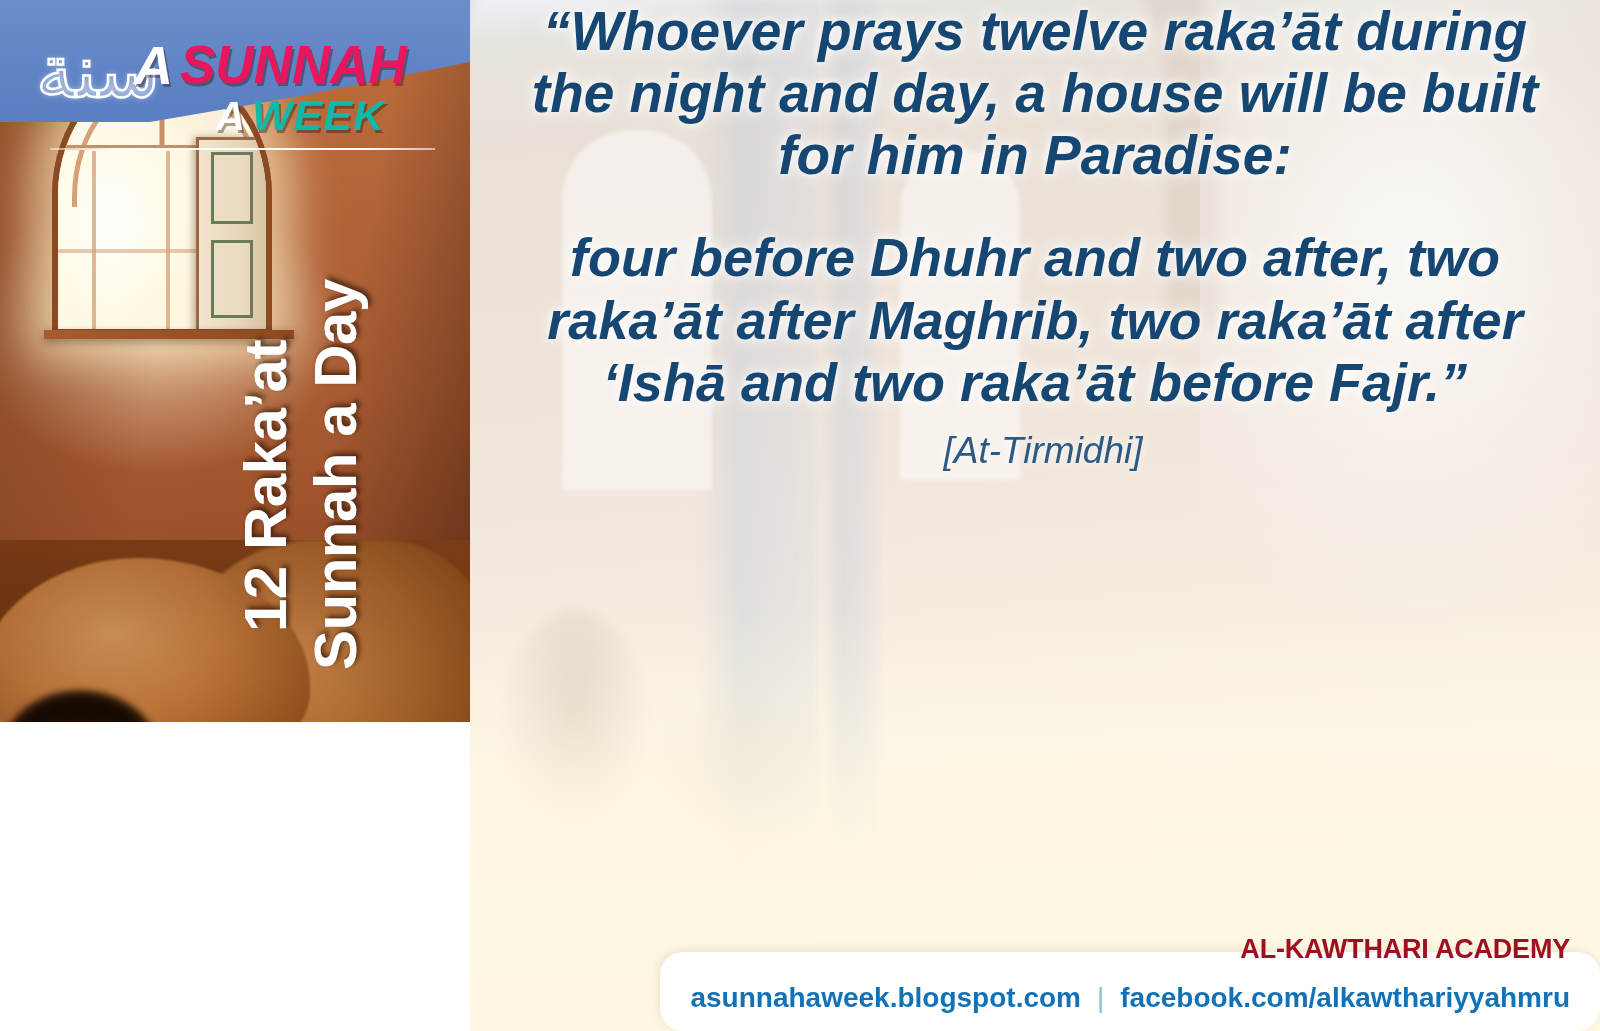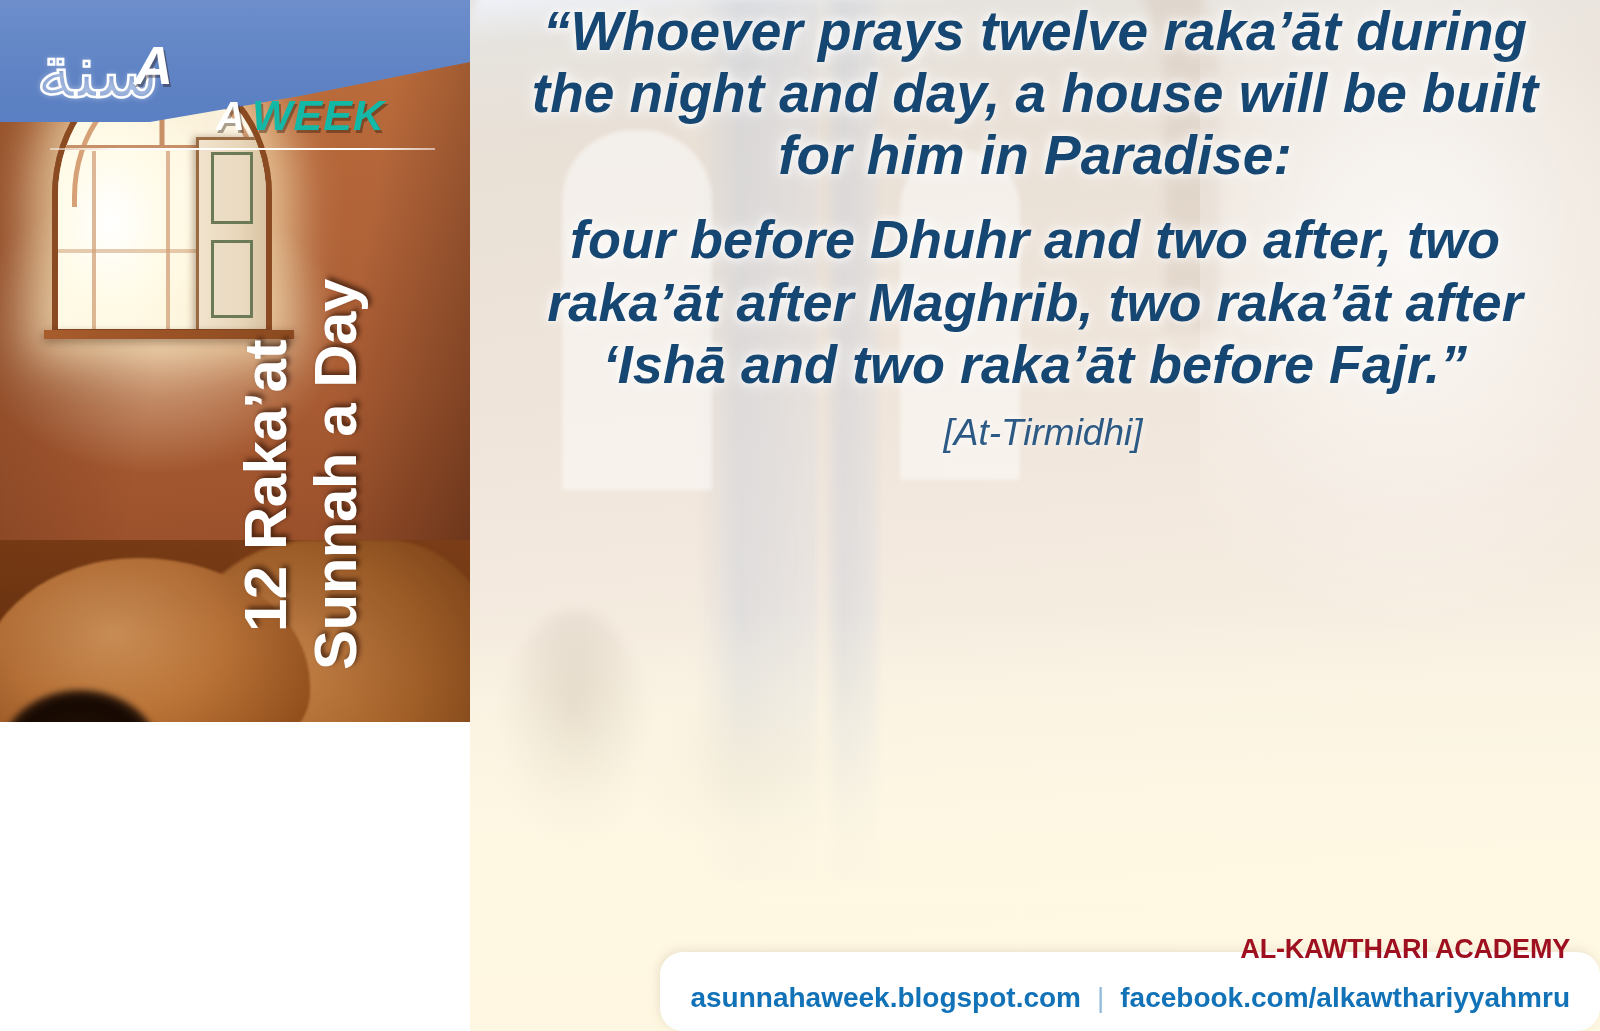--- a/index.html
+++ b/index.html
@@ -281,21 +281,21 @@
     margin:0 .06em;
   }
   .quote-main {
     font-size:55px; line-height:1.13;
     font-weight:900; font-style:italic;
     color:#164672;
     text-shadow:0 0 9px rgba(255,255,255,.95), 0 0 18px rgba(255,255,255,.85);
     padding:0 28px;
   }
   .quote-detail {
-    margin-top:22px;
+    margin-top:40px;
     font-size:54px; line-height:1.15;
     font-weight:900; font-style:italic;
     color:#164672;
     text-shadow:0 0 9px rgba(255,255,255,.95), 0 0 18px rgba(255,255,255,.85);
     padding:0 18px;
   }
   .source {
     display:inline-block;
     margin-left:16px;
     font-size:37px; font-style:italic; font-weight:400;
@@ -364,20 +364,21 @@
       <div class="hands-light"></div>
       <div class="mat-dark"></div>
       <div class="warm-overlay"></div>
     </div>
 
     <div class="logo-sky"></div>
 
     <div class="logo-block">
       <span class="logo-arabic">سنة</span>
       <span class="logo-a1">A</span>
+      <span class="logo-sunnah">SUNNAH</span>
       <span class="logo-a2">A</span>
       <span class="logo-week">WEEK</span>
     </div>
 
     <div class="logo-rule"></div>
 
     <div class="vtitle vtitle-1">12 Raka’at</div>
     <div class="vtitle vtitle-2">Sunnah a Day</div>
   </div>
 

